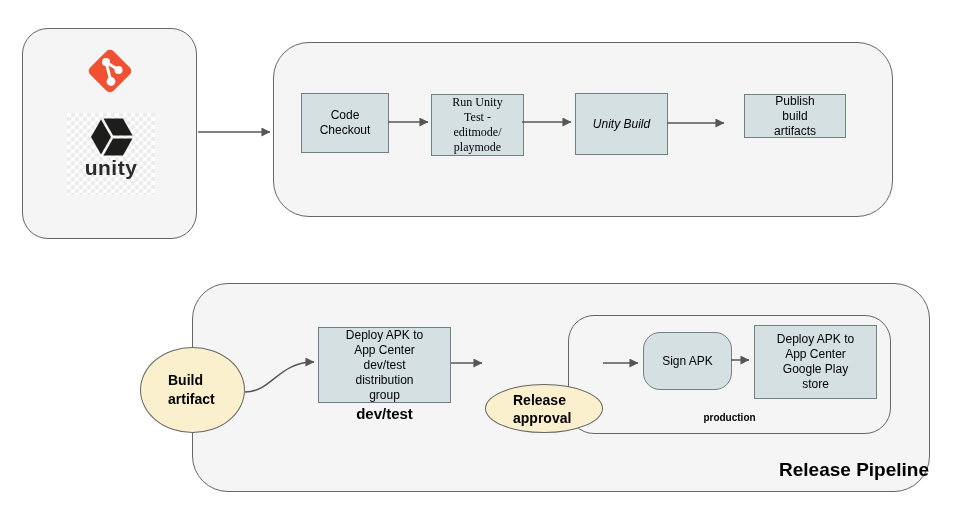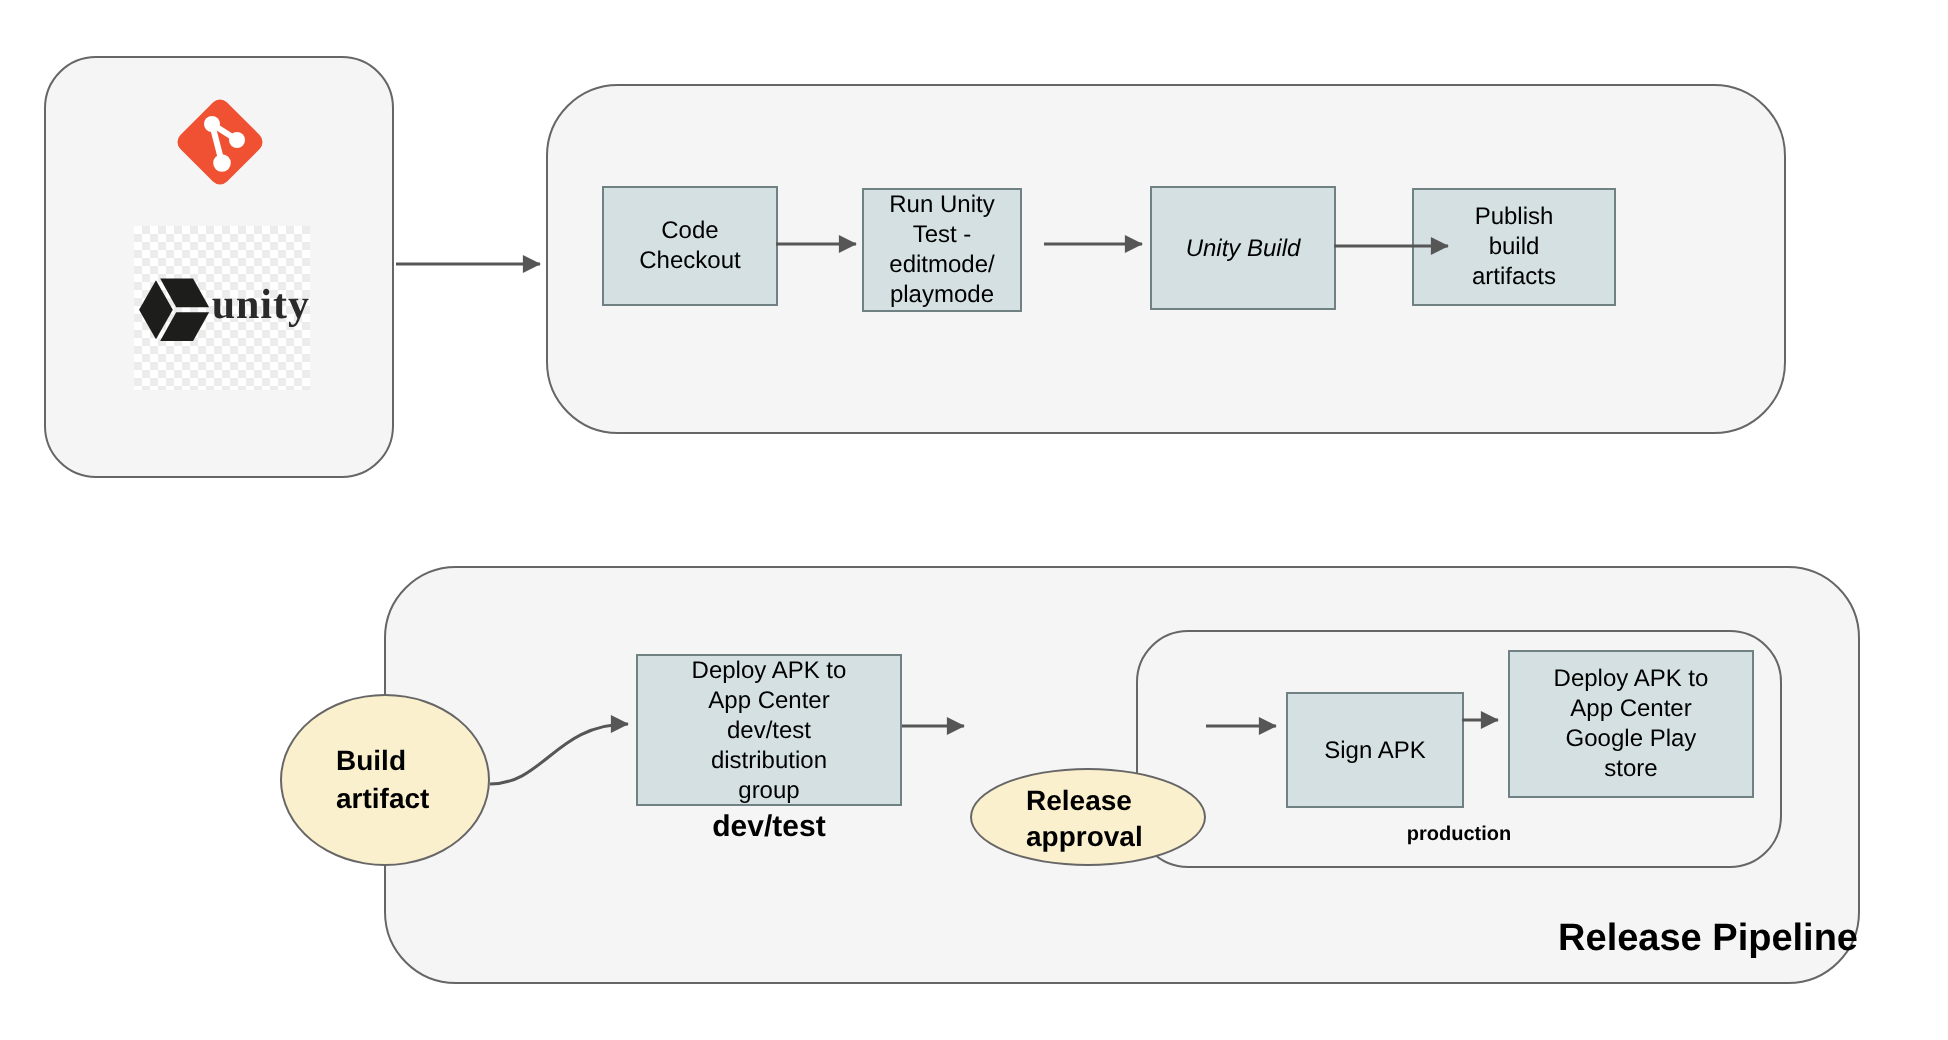--- a/index.html
+++ b/index.html
@@ -31,21 +31,21 @@
   .sublabel{
     position:absolute;text-align:center;font-weight:bold;font-size:15px;z-index:2;
   }
   .arrows{position:absolute;left:0;top:0;z-index:4;pointer-events:none;}
   .git-wrap{position:absolute;left:63px;top:18px;width:48px;height:48px;}
   .unity-wrap{
     position:absolute;left:44px;top:84px;width:88px;height:82px;
     background:
       conic-gradient(#ececec 0 25%, #ffffff 0 50%, #ececec 0 75%, #ffffff 0);
     background-size:8px 8px;
-    display:flex;flex-direction:row;align-items:center;justify-content:flex-start;font-family:Liberation Serif, serif;
+    display:flex;flex-direction:column;align-items:center;justify-content:flex-start;
   }
   .unity-word{
     font-size:21px;font-weight:bold;color:#2a2a2a;letter-spacing:0.5px;margin-top:-3px;
   }
   .dev-label{bottom:14px;font-size:18px;}
 </style>
 </head>
 <body>
 
 <div class="canvas">
@@ -73,48 +73,48 @@
       </svg>
       <div class="unity-word">unity</div>
     </div>
   </div>
 
   <div class="container" style="left:273px;top:42px;width:620px;height:175px;border-radius:36px;">
     <div class="box" style="left:27px;top:50px;width:88px;height:60px;align-items:center;">
       <span>Code
 Checkout</span>
     </div>
-    <div class="box" style="left:157px;top:51px;width:80px;height:62px;">
+    <div class="box" style="left:157px;top:51px;width:93px;height:62px;font-family:Liberation Serif, serif;">
       <span>Run Unity
 Test -
 editmode/
 playmode</span>
     </div>
     <div class="box" style="left:301px;top:50px;width:93px;height:62px;font-style:italic;">
       <span>Unity Build</span>
     </div>
-    <div class="box" style="left:432px;top:51px;width:102px;height:59px;">
+    <div class="box" style="left:470px;top:51px;width:102px;height:44px;">
       <span>Publish
 build
 artifacts</span>
     </div>
   </div>
 
   <div class="container" style="left:192px;top:283px;width:738px;height:209px;border-radius:36px;">
     <div class="box" style="left:125px;top:43px;width:133px;height:76px;">
       <span>Deploy APK to
 App Center
 dev/test
 distribution
 group</span>
     </div>
     <div class="sublabel" style="left:125px;top:121px;width:133px;">dev/test</div>
 
     <div class="container" style="left:375px;top:31px;width:323px;height:119px;border-radius:26px;">
-      <div class="box" style="left:74px;top:30px;width:89px;height:58px;">
+      <div class="box" style="left:74px;top:16px;width:89px;height:58px;border-radius:17px;">
         <span>Sign APK</span>
       </div>
       <div class="box" style="left:185px;top:9px;width:123px;height:74px;">
         <span>Deploy APK to
 App Center
 Google Play
 store</span>
       </div>
       <div class="container-label mid-label" style="bottom:10px;">production</div>
     </div>

